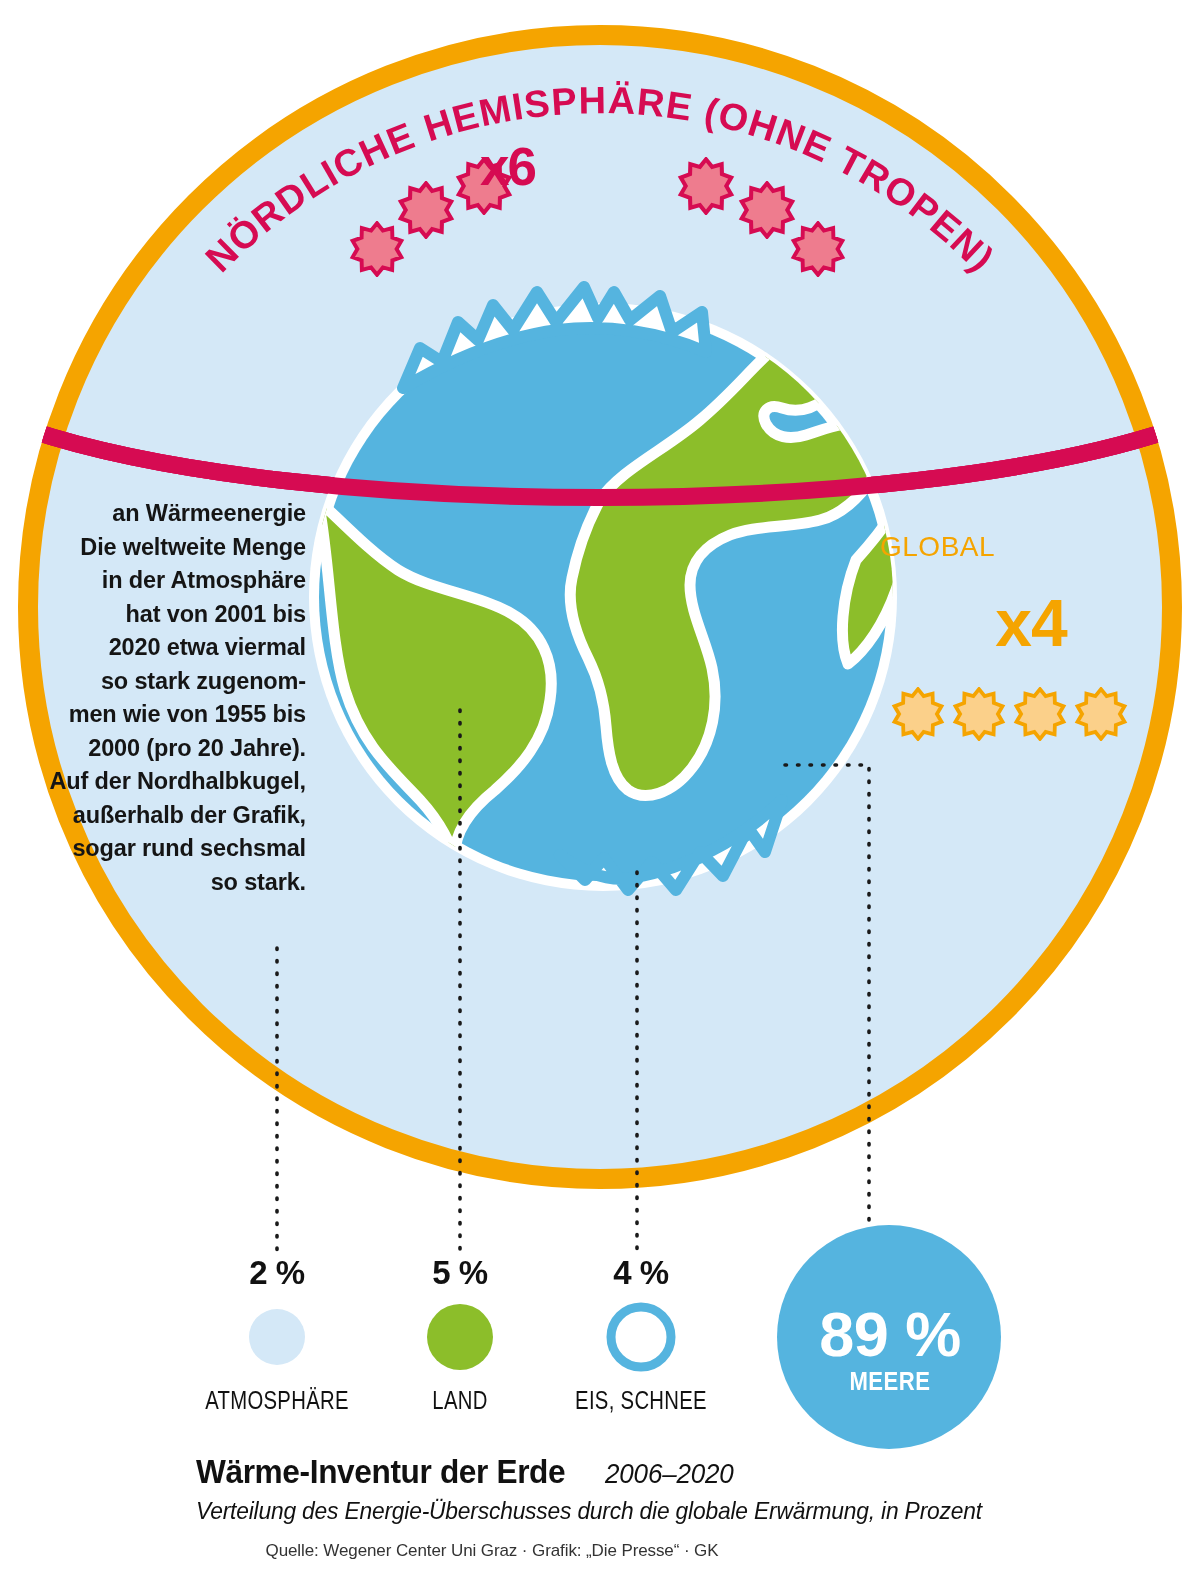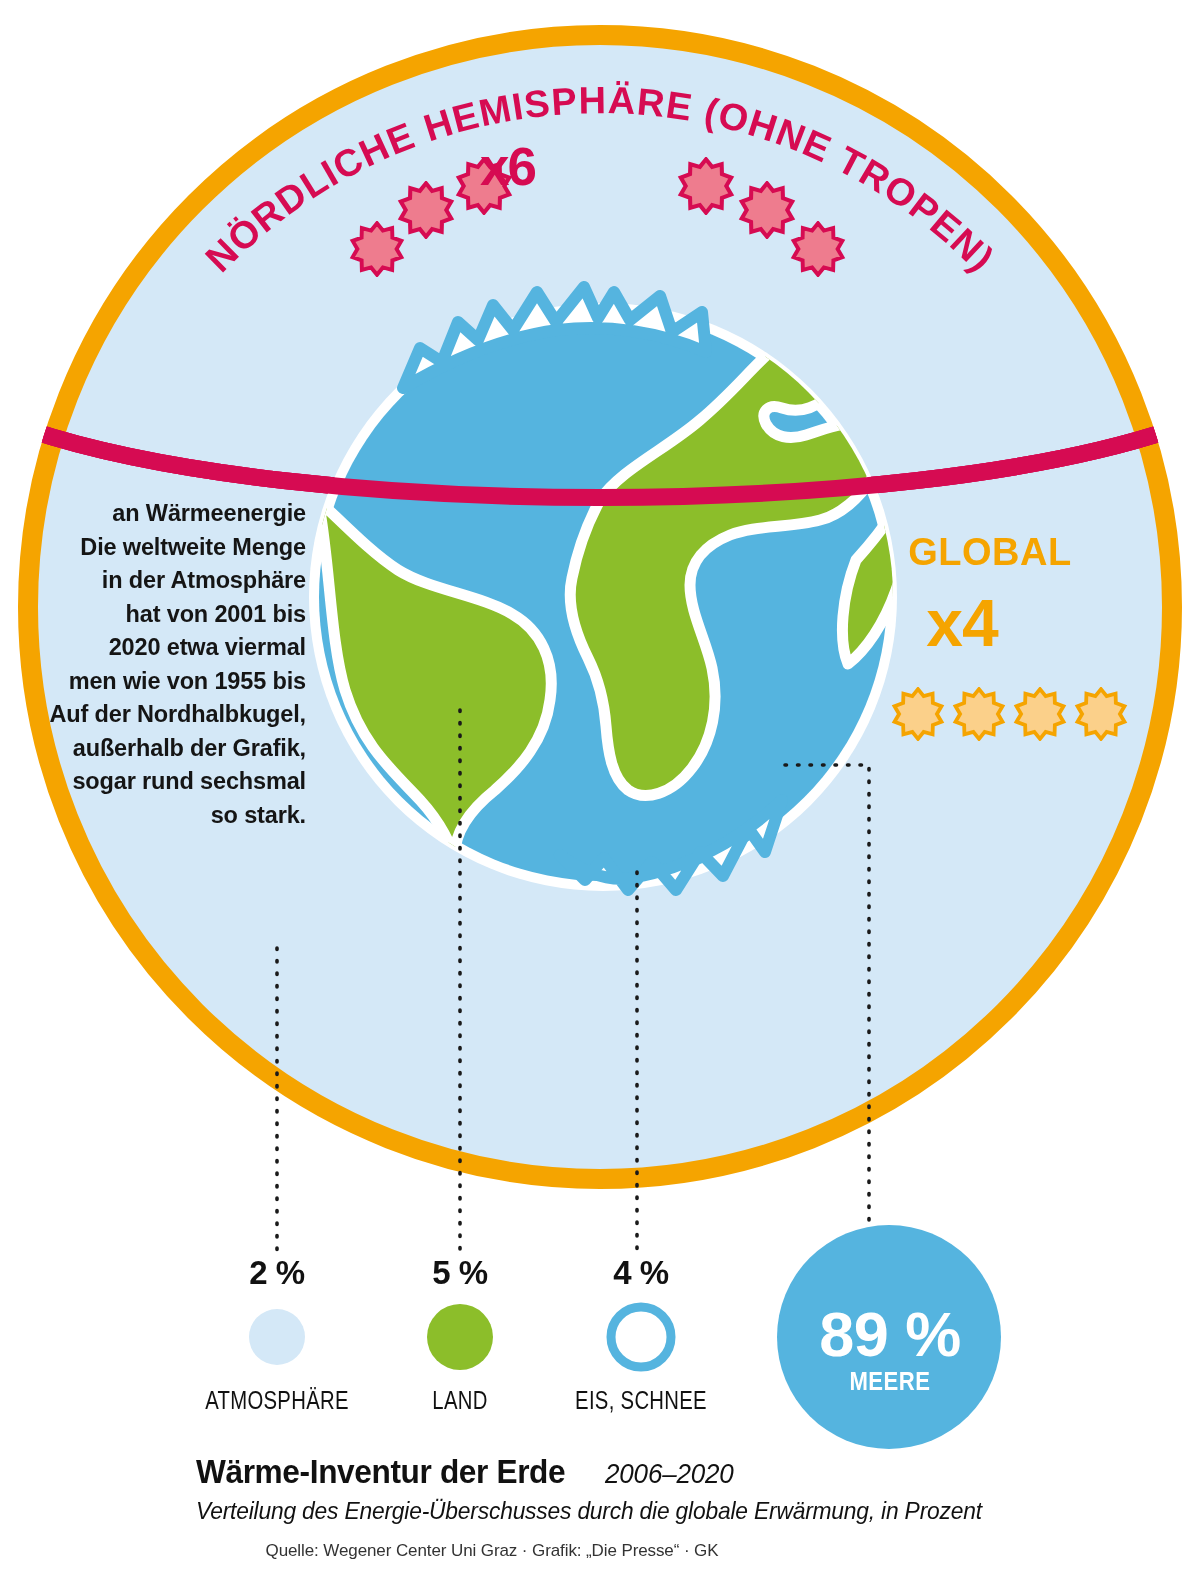--- a/index.html
+++ b/index.html
@@ -7,25 +7,25 @@
        font-family:"Liberation Sans","DejaVu Sans",sans-serif;}
   #stage{position:absolute;left:0;top:0;width:1200px;height:1581px;}
   #mainsvg{position:absolute;left:0;top:0;width:1200px;height:1581px;}
   .bodytext{
     position:absolute;left:48px;top:497px;width:258px;
     text-align:right;font-size:23.5px;line-height:33.5px;
     font-weight:bold;color:#151515;letter-spacing:-0.15px;
   }
   .bodytext div{white-space:pre;}
   .global-label{
-    position:absolute;left:880px;top:531px;width:220px;text-align:center;
-    font-size:38px;font-weight:bold;color:#F5A400;letter-spacing:0.5px;
+    position:absolute;left:880px;top:531px;width:220px;
+    font-size:28px;font-weight:normal;color:#F5A400;letter-spacing:0.5px;
   }
   .global-x4{
-    position:absolute;left:852px;top:590px;width:220px;text-align:center;
+    position:absolute;left:921px;top:590px;width:220px;text-align:center;
     font-size:66px;font-weight:bold;color:#F5A400;letter-spacing:-1px;line-height:1;
   }
   .x6-label{
     position:absolute;left:480px;top:140px;width:200px;text-align:left;
     font-size:53px;font-weight:bold;color:#D60B52;letter-spacing:-2px;line-height:1;
   }
   .legend-pct{
     position:absolute;text-align:center;font-size:33px;font-weight:bold;color:#111;
     letter-spacing:-0.5px;
   }
@@ -161,21 +161,23 @@
     <circle cx="641" cy="1337" r="30" fill="#FFFFFF" stroke="#55B4DF" stroke-width="9"></circle>
     <circle cx="889" cy="1337" r="112" fill="#55B4DF"></circle>
   </svg>
 
   <div class="bodytext">
     <div>an Wärmeenergie</div>
     <div>Die weltweite Menge</div>
     <div>in der Atmosphäre</div>
     <div>hat von 2001 bis</div>
     <div>2020 etwa viermal</div>
+    <div>so stark zugenom-</div>
     <div>men wie von 1955 bis</div>
+    <div>2000 (pro 20 Jahre).</div>
     <div>Auf der Nordhalbkugel,</div>
     <div>außerhalb der Grafik,</div>
     <div>sogar rund sechsmal</div>
     <div>so stark.</div>
   </div>
 
   <div class="x6-label">x6</div>
 
   <div class="global-label">GLOBAL</div>
   <div class="global-x4">x4</div>

